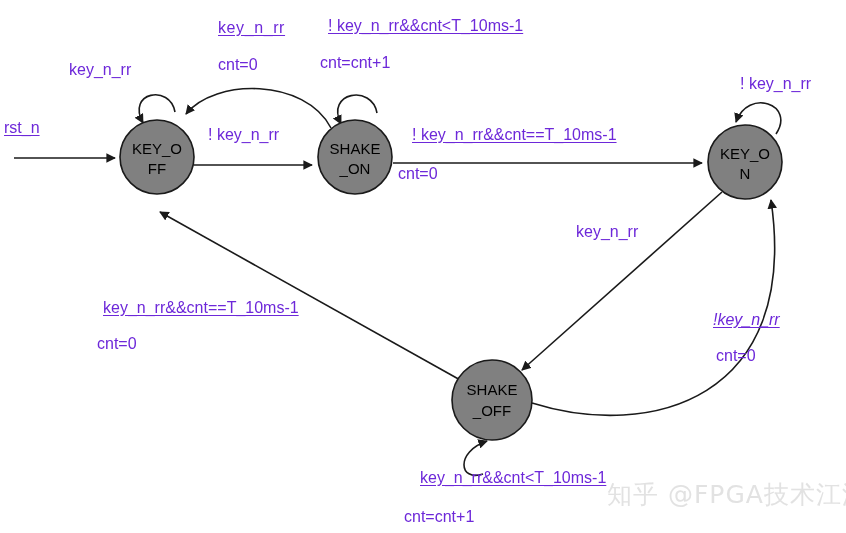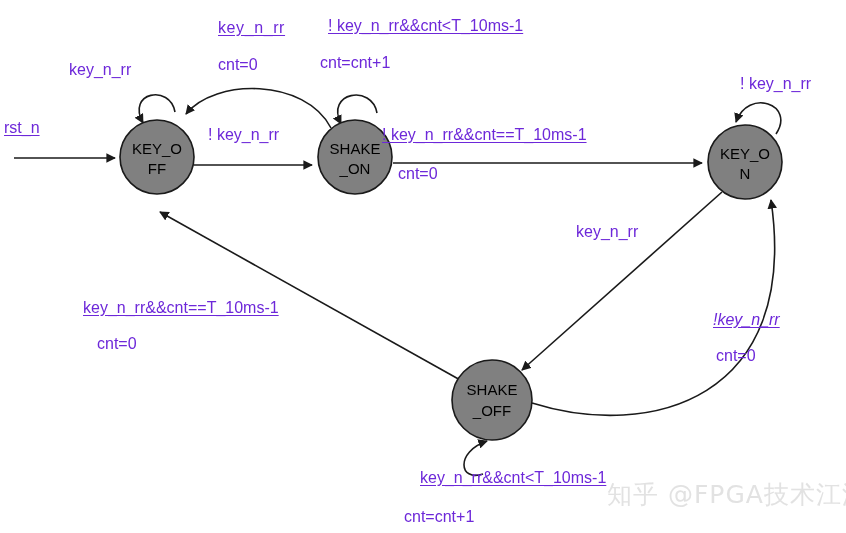--- a/index.html
+++ b/index.html
@@ -117,31 +117,31 @@
   <div class="lbl" style="left:69px; top:62px;">key_n_rr</div>
 
   <div class="lbl u spaced" style="left:218px; top:20px;">key_n_rr</div>
   <div class="lbl" style="left:218px; top:57px;">cnt=0</div>
 
   <div class="lbl u" style="left:328px; top:18px;">!  key_n_rr&amp;&amp;cnt&lt;T_10ms-1</div>
   <div class="lbl" style="left:320px; top:55px;">cnt=cnt+1</div>
 
   <div class="lbl" style="left:208px; top:127px;">!  key_n_rr</div>
 
-  <div class="lbl u" style="left:382px; top:127px;">!  key_n_rr&amp;&amp;cnt==T_10ms-1</div>
+  <div class="lbl u" style="left:412px; top:127px;">!  key_n_rr&amp;&amp;cnt==T_10ms-1</div>
   <div class="lbl" style="left:398px; top:166px;">cnt=0</div>
 
   <div class="lbl" style="left:740px; top:76px;">!  key_n_rr</div>
 
   <div class="lbl" style="left:576px; top:224px;">key_n_rr</div>
 
   <div class="lbl u" style="left:713px; top:312px;font-style:italic;">!key_n_rr</div>
   <div class="lbl" style="left:716px; top:348px;">cnt=0</div>
 
-  <div class="lbl u" style="left:83px; top:300px;text-align:right;">key_n_rr&amp;&amp;cnt==T_10ms-1</div>
+  <div class="lbl u" style="left:103px; top:300px;text-align:right;">key_n_rr&amp;&amp;cnt==T_10ms-1</div>
   <div class="lbl" style="left:97px; top:336px;">cnt=0</div>
 
   <div class="lbl u" style="left:404px; top:470px;margin-left:16px;">key_n_rr&amp;&amp;cnt&lt;T_10ms-1</div>
   <div class="lbl" style="left:404px; top:509px;">cnt=cnt+1</div>
 
   <div class="watermark" style="left:607px; top:478px;">知乎 @FPGA技术江湖</div>
 
 </div>
 
 </body></html>

